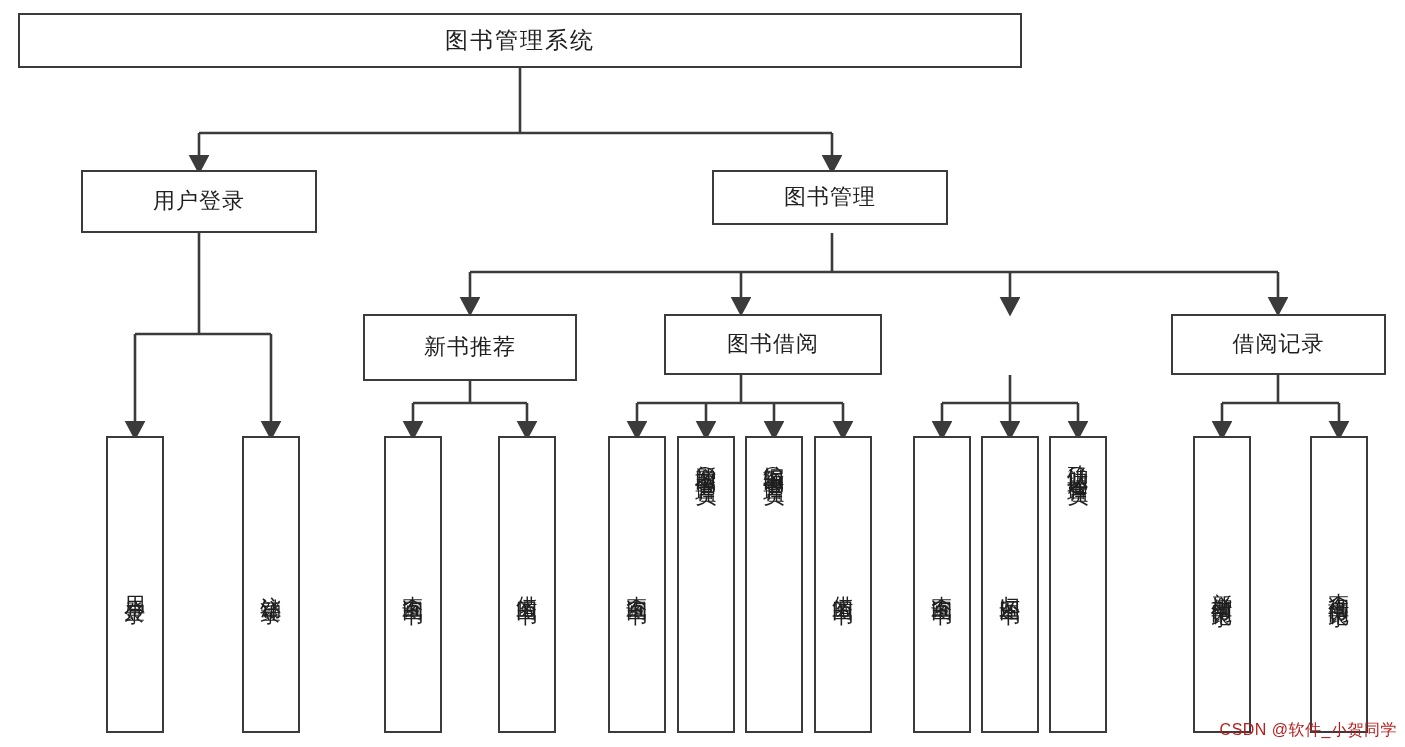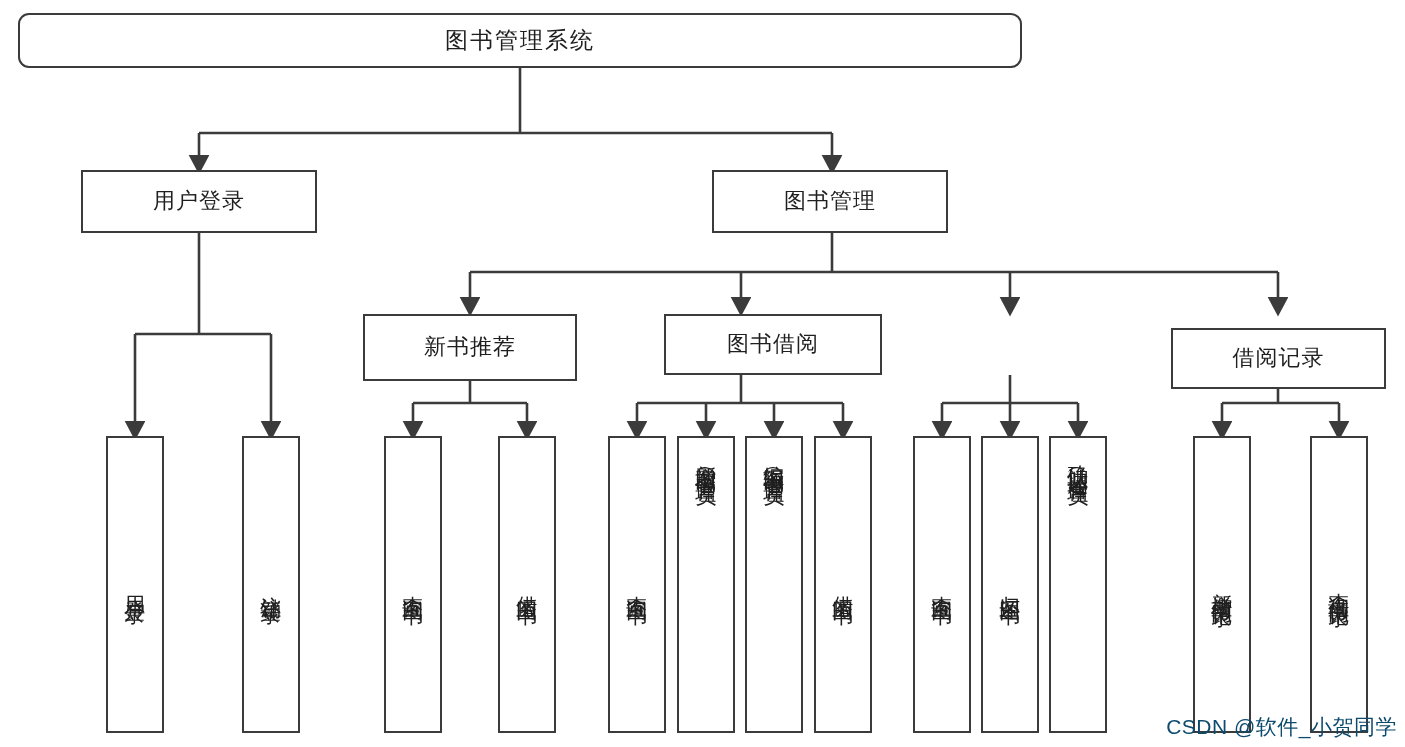--- a/index.html
+++ b/index.html
@@ -62,22 +62,22 @@
     display: block;
     margin: 0 auto;
   }
   .node-v.center-v {
     align-items: center;
   }
   #watermark {
     position: absolute;
     right: 8px;
     bottom: 6px;
-    font-size: 21px;
-    color: #0c4a6e;
+    font-size: 16px;
+    color: #b91c1c;
     letter-spacing: 0.5px;
     white-space: nowrap;
     user-select: none;
     margin-top: 32px;
   }
 </style>
 </head>
 <body>
 
 <div id="diagram-root">
@@ -125,42 +125,42 @@
       <path d="M1010,403 L1010,424" marker-end="url(#arrow)"></path>
       <path d="M1078,403 L1078,424" marker-end="url(#arrow)"></path>
 
       <path d="M1278,375 L1278,403"></path>
       <path d="M1222,403 L1339,403"></path>
       <path d="M1222,403 L1222,424" marker-end="url(#arrow)"></path>
       <path d="M1339,403 L1339,424" marker-end="url(#arrow)"></path>
     </g>
   </svg>
 
-  <div class="node node-h node-root" style="left:18px; top:13px; width:1004px; height:55px;border-radius:11px;">
+  <div class="node node-h node-root" style="left:18px; top:13px; width:1004px; height:55px;">
     <span class="node-label">图书管理系统</span>
   </div>
 
   <div class="node node-h" style="left:81px; top:170px; width:236px; height:63px;">
     <span class="node-label">用户登录</span>
   </div>
 
-  <div class="node node-h" style="left:712px; top:170px; width:236px; height:63px;">
+  <div class="node node-h" style="left:712px; top:170px; width:236px; height:55px;">
     <span class="node-label">图书管理</span>
   </div>
 
   <div class="node node-h" style="left:363px; top:314px; width:214px; height:67px;">
     <span class="node-label">新书推荐</span>
   </div>
 
   <div class="node node-h" style="left:664px; top:314px; width:218px; height:61px;">
     <span class="node-label">图书借阅</span>
   </div>
 
 
-  <div class="node node-h" style="left:1171px; top:328px; width:215px; height:61px;justify-content:center;">
+  <div class="node node-h" style="left:1171px; top:314px; width:215px; height:61px;justify-content:center;">
     <span class="node-label">借阅记录</span>
   </div>
 
   <div class="node node-v center-v" style="left:106px; top:436px; width:58px; height:297px;">
     <span class="node-label">用户登录</span>
   </div>
 
   <div class="node node-v center-v" style="left:242px; top:436px; width:58px; height:297px;">
     <span class="node-label">注销登录</span>
   </div>

